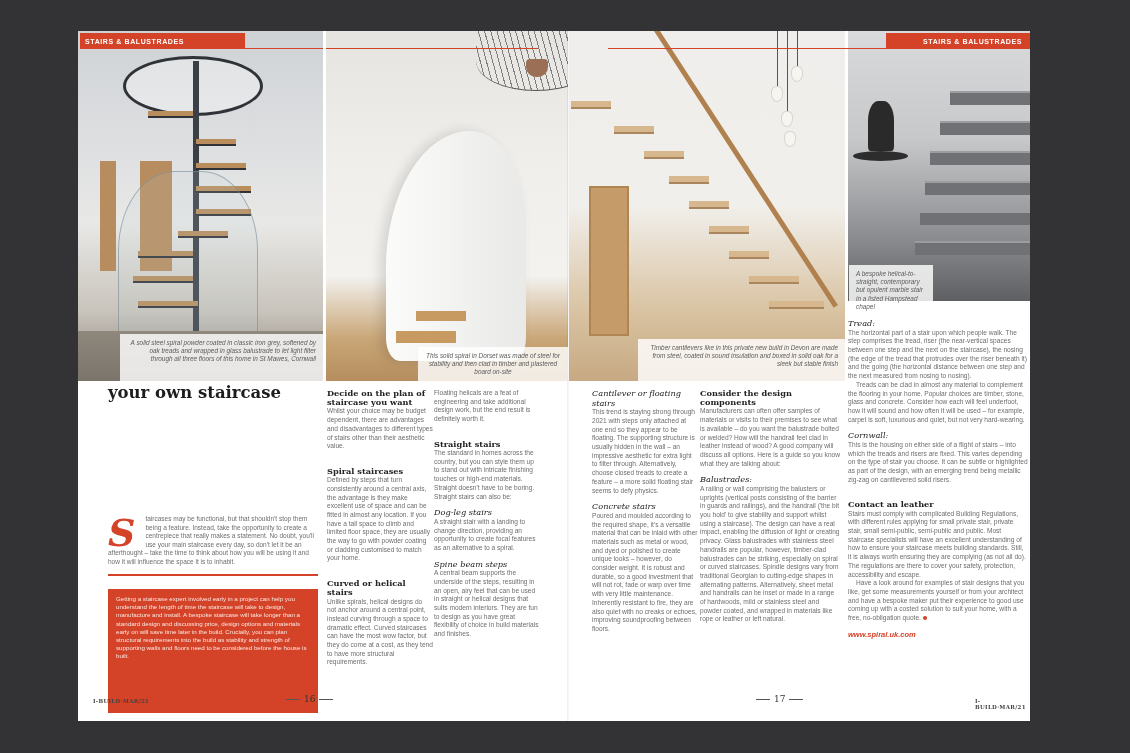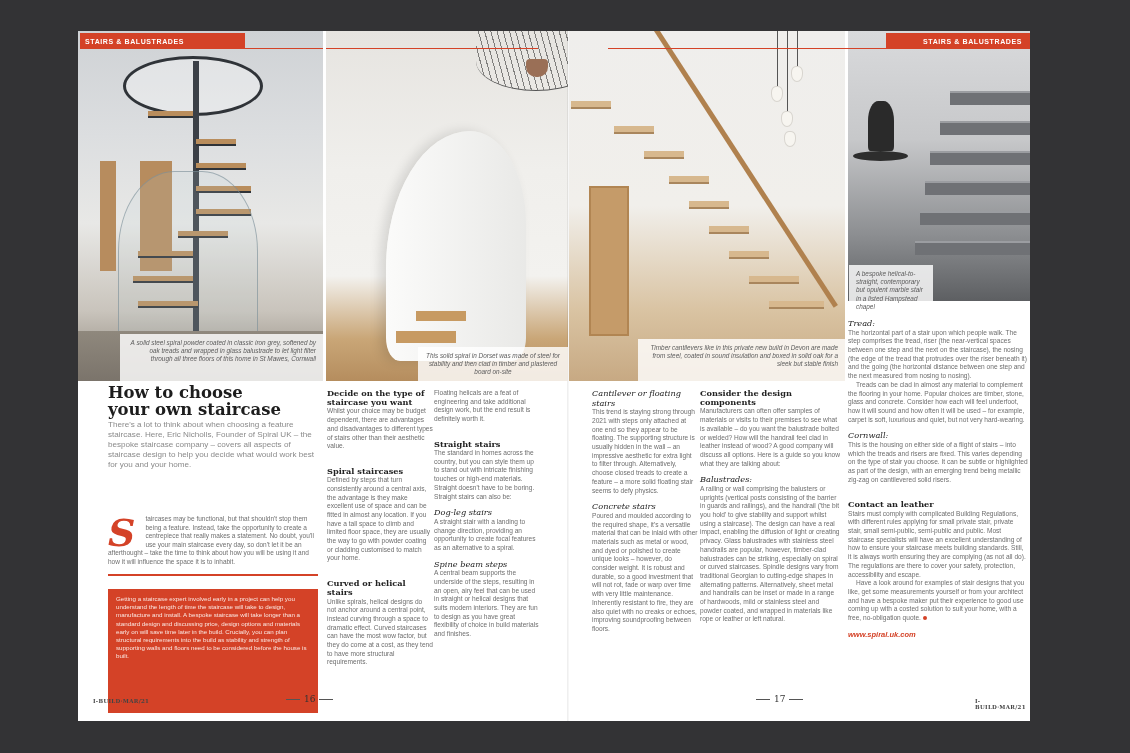--- a/index.html
+++ b/index.html
@@ -144,35 +144,33 @@
   <div class="red-rule" style="left:248px;width:212px;"></div>
   <div class="red-rule" style="left:530px;width:278px;"></div>
   <div class="section-bar sb-right">STAIRS &amp; BALUSTRADES</div>
 
   <div class="caption cap1">A solid steel spiral powder coated in classic iron grey, softened by oak treads and wrapped in glass balustrade to let light filter through all three floors of this home in St Mawes, Cornwall</div>
   <div class="caption cap2">This solid spiral in Dorset was made of steel for stability and then clad in timber and plastered board on-site</div>
   <div class="caption cap3">Timber cantilevers like in this private new build in Devon are made from steel, coated in sound insulation and boxed in solid oak for a sleek but stable finish</div>
   <div class="caption cap4">A bespoke helical-to-straight, contemporary but opulent marble stair in a listed Hampstead chapel</div>
 
   <div class="title">
-    <div>How to choose</div>
     <div>your own staircase</div>
   </div>
-  <div class="standfirst">There's a lot to think about when choosing a feature staircase. Here, Eric Nicholls, Founder of Spiral UK – the bespoke staircase company – covers all aspects of staircase design to help you decide what would work best for you and your home.</div>
   <div class="intro">
     <span class="dropcap">S</span>
     <span>taircases may be functional, but that shouldn't stop them being a feature. Instead, take the opportunity to create a centrepiece that really makes a statement. No doubt, you'll use your main staircase every day, so don't let it be an afterthought – take the time to think about how you will be using it and how it will influence the space it is to inhabit.</span>
   </div>
   <div class="tip-rule"></div>
   <div class="tip-box">
     <div class="tip-body">Getting a staircase expert involved early in a project can help you understand the length of time the staircase will take to design, manufacture and install. A bespoke staircase will take longer than a standard design and discussing price, design options and materials early on will save time later in the build. Crucially, you can plan structural requirements into the build as stability and strength of supporting walls and floors need to be considered before the house is built.</div>
   </div>
 
   <div class="col" style="left:249px;top:358px;width:106px;">
-    <div class="h-serif first">Decide on the type of staircase you want</div>
+    <div class="h-serif first">Decide on the plan of staircase you want</div>
     <p>Whilst your choice may be budget dependent, there are advantages and disadvantages to different types of stairs other than their aesthetic value.</p>
     <div class="h-serif">Spiral staircases</div>
     <p>Defined by steps that turn consistently around a central axis, the advantage is they make excellent use of space and can be fitted in almost any location. If you have a tall space to climb and limited floor space, they are usually the way to go with powder coating or cladding customised to match your home.</p>
     <div class="h-serif">Curved or helical stairs</div>
     <p>Unlike spirals, helical designs do not anchor around a central point, instead curving through a space to dramatic effect. Curved staircases can have the most wow factor, but they do come at a cost, as they tend to have more structural requirements.</p>
   </div>
 
   <div class="col" style="left:356px;top:358px;width:106px;">
     <p>Floating helicals are a feat of engineering and take additional design work, but the end result is definitely worth it.</p>
     <div class="h-serif">Straight stairs</div>

